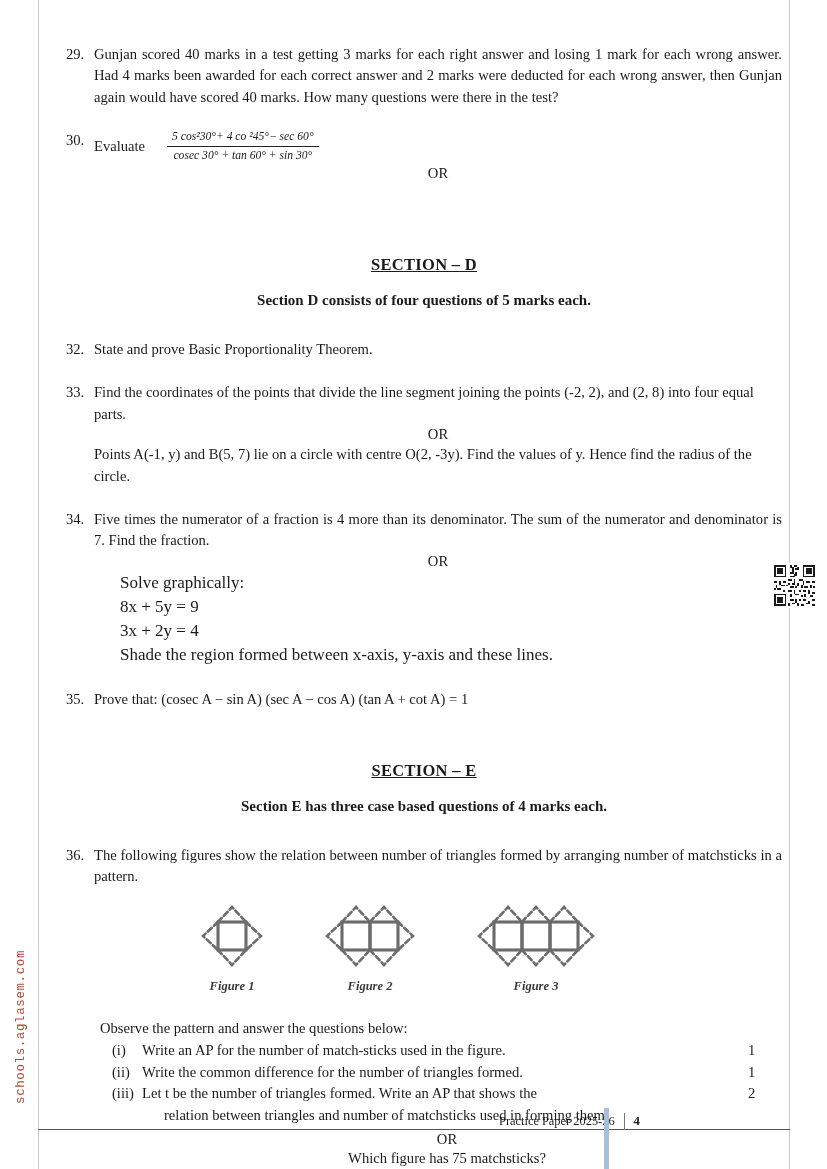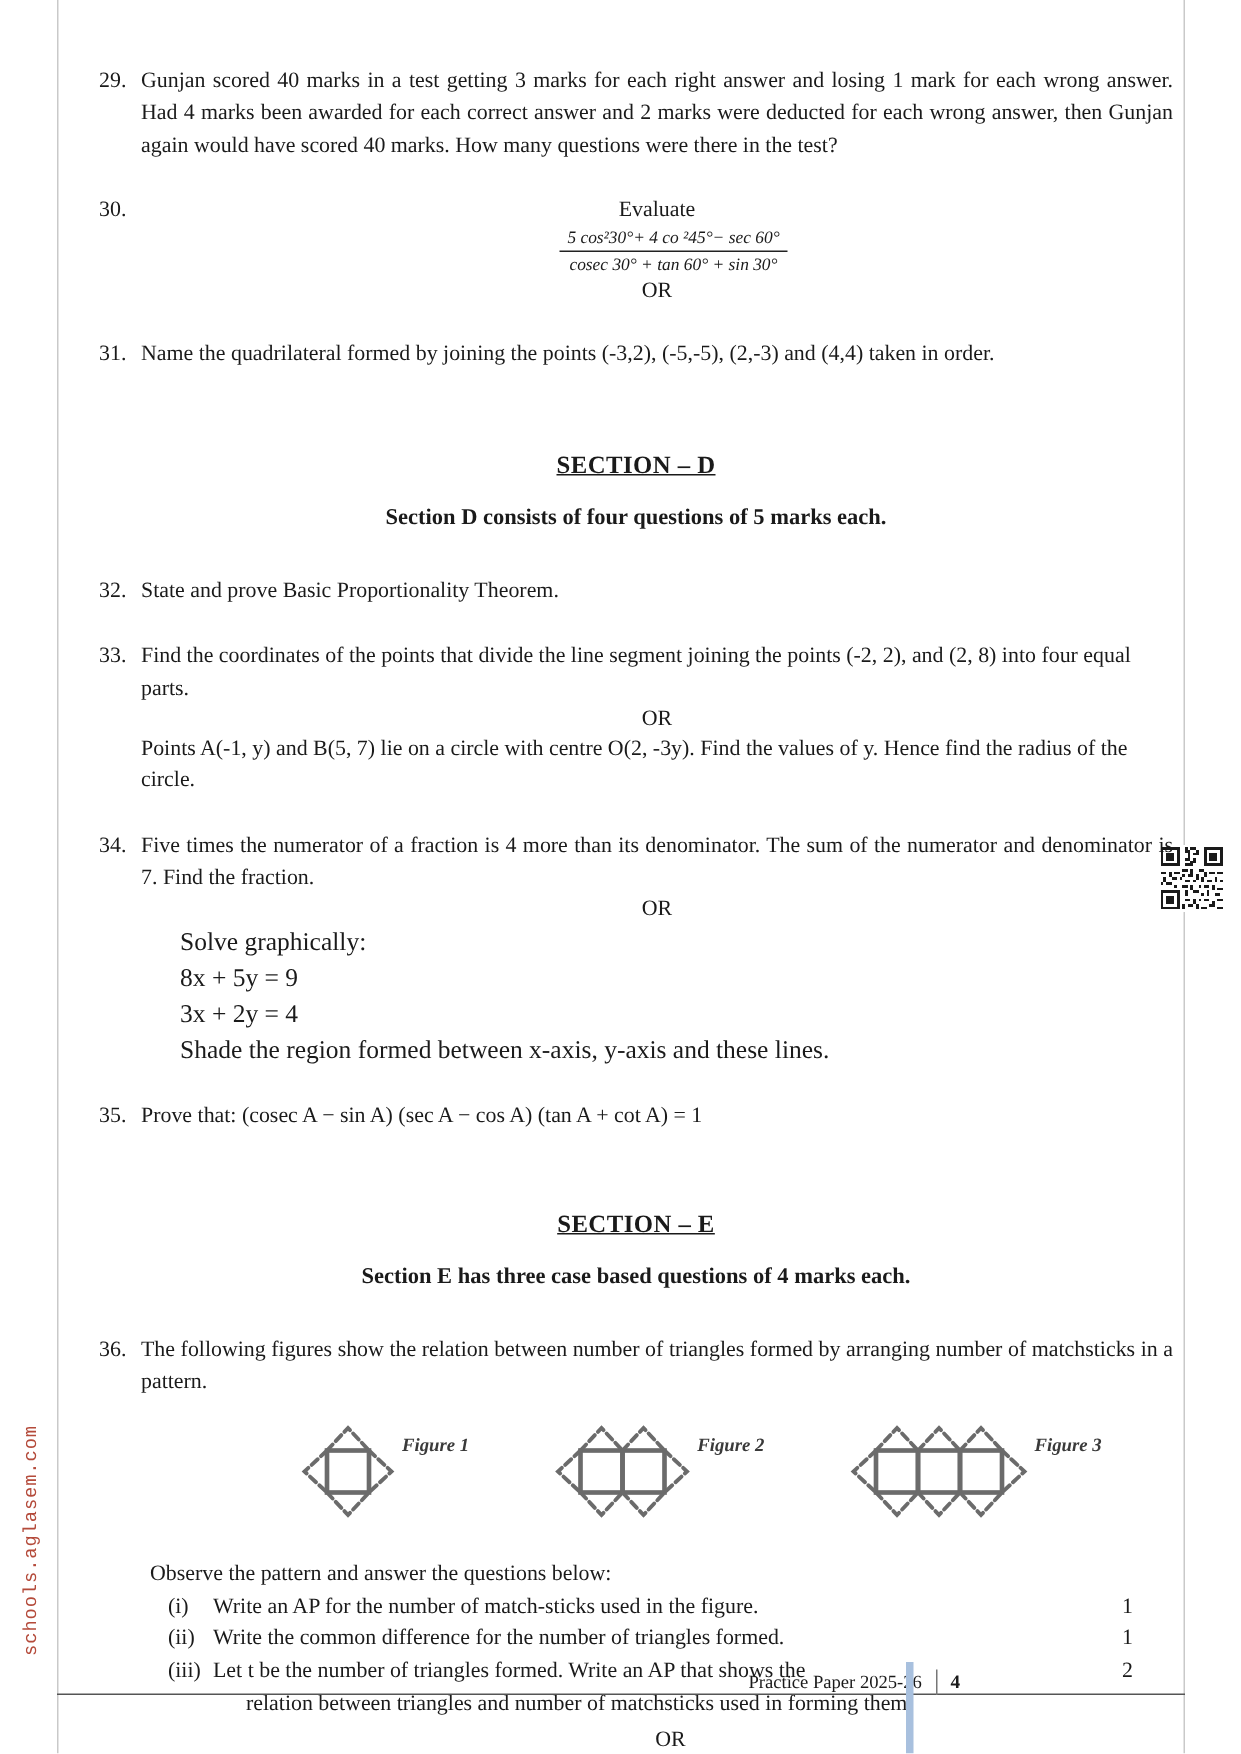--- a/index.html
+++ b/index.html
@@ -111,21 +111,20 @@
     text-align: center;
     font-size: 14.6px;
     line-height: 1.3;
   }
 
   
   .q30-row {
     display: flex;
     align-items: center;
     font-size: 14.6px;
-    flex-direction: column;
   }
   .q30-label { white-space: nowrap; }
   .frac {
     display: inline-block;
     text-align: center;
     margin-left: 22px;
     font-size: 11.6px;
     line-height: 1.32;
     position: relative;
     top: -1px;
@@ -159,21 +158,22 @@
   
   .figures {
     display: flex;
     justify-content: flex-start;
     gap: 52px;
     padding-left: 130px;
     margin-top: 14px;
   }
   .fig-cell {
     display: flex;
-    flex-direction: row;
+    flex-direction: column;
+    align-items: center;
   }
   .fig-caption {
     font-style: italic;
     font-weight: bold;
     font-size: 12.5px;
     margin-top: 9px;
     color: #3a3a3a;
   }
 
   
@@ -393,24 +393,20 @@
             <span class="num ital">5 cos²30°+ 4 co ²45°− sec 60°</span>
             <span class="den ital">cosec 30° + tan 60° + sin 30°</span>
           </span>
         </div>
         <div class="or">OR</div>
       </div>
     </div>
 
     <div class="spacer-md"></div>
 
-    <div class="q">
-      <div class="q-num">31.</div>
-      <div class="q-body nojust">Name the quadrilateral formed by joining the points (-3,2), (-5,-5), (2,-3) and (4,4) taken in order.</div>
-    </div>
 
     <div class="spacer-lg"></div>
     <div style="height:20px"></div>
 
     <div class="section-head">SECTION – D</div>
     <div class="section-sub">Section D consists of four questions of 5 marks each.</div>
 
     <div class="spacer-lg"></div>
 
     <div class="q">

